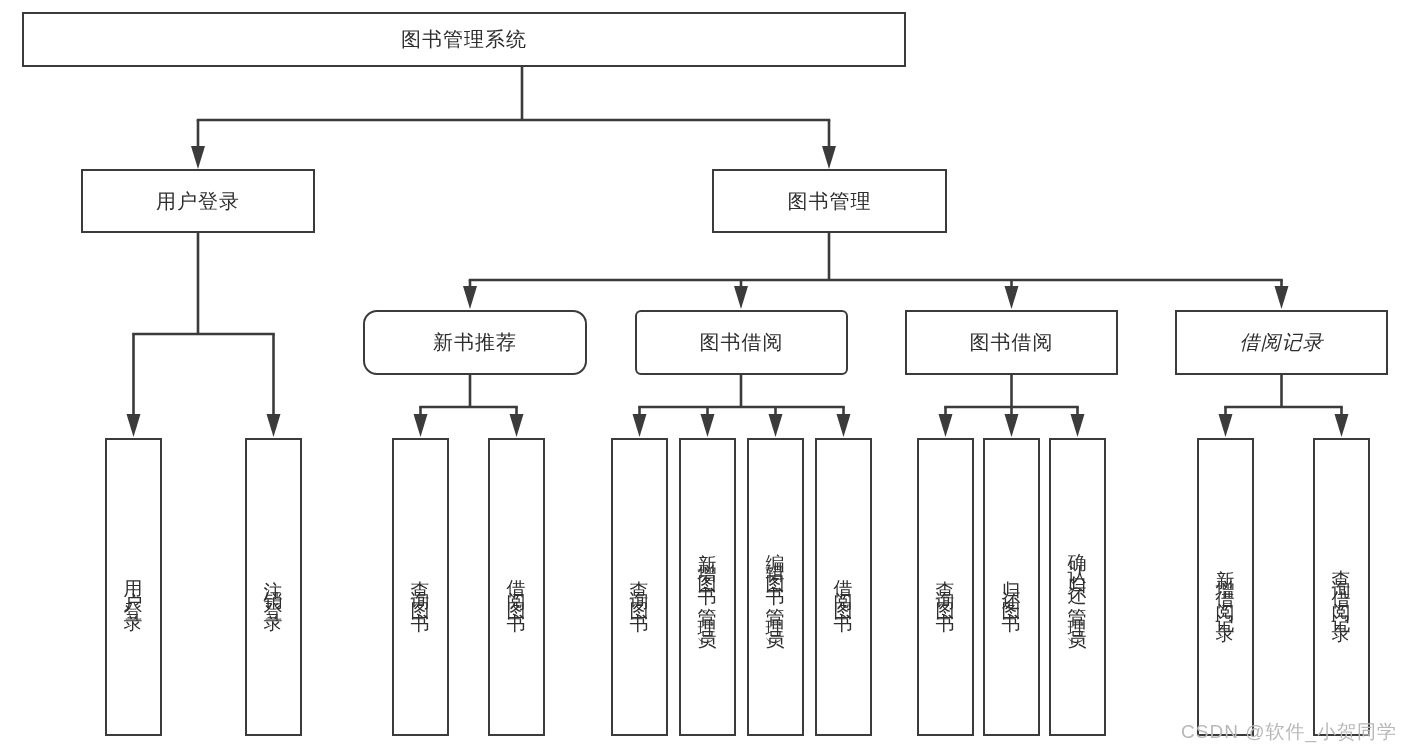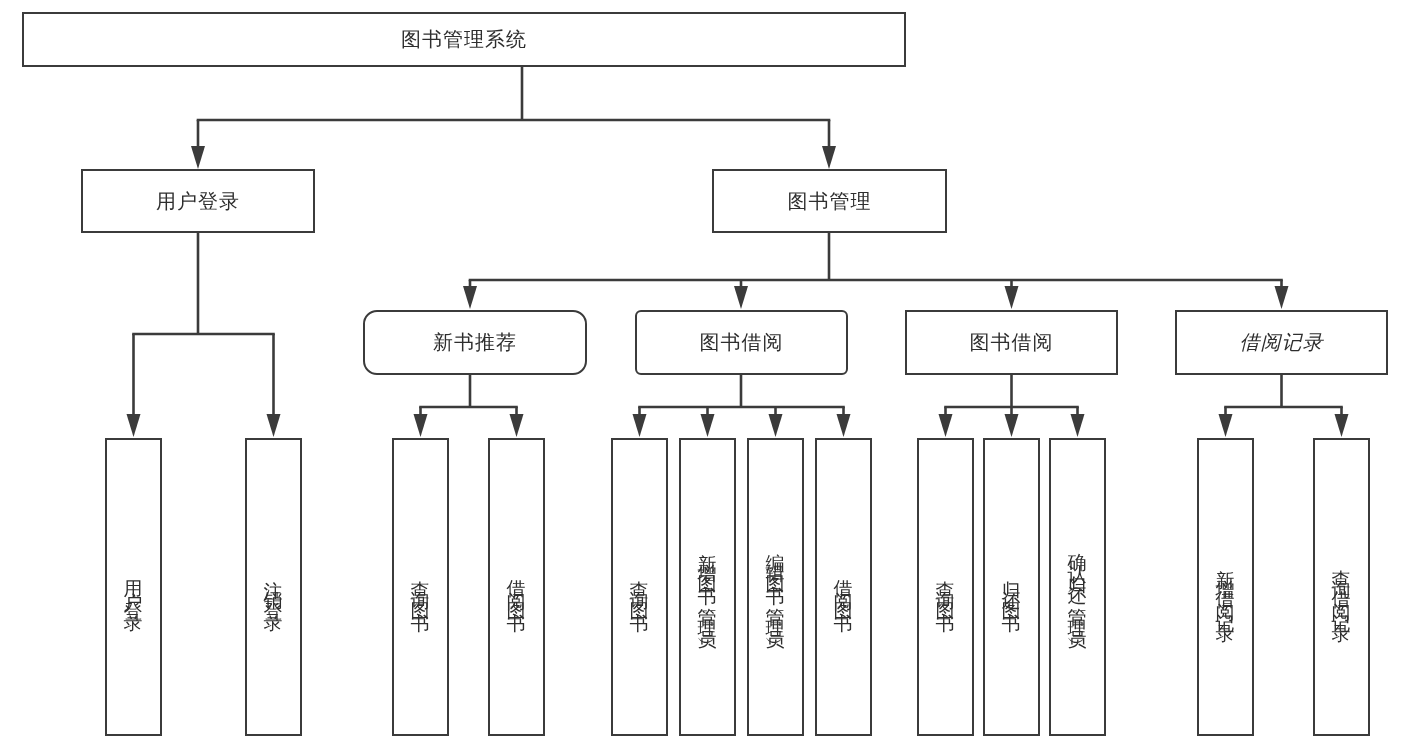--- a/index.html
+++ b/index.html
@@ -202,14 +202,15 @@
   <div class="vbox" style="left:1049px;">
     <span>确认归还（管理员）</span>
   </div>
   <div class="vbox" style="left:1197px;">
     <span>新增借阅记录</span>
   </div>
   <div class="vbox" style="left:1313px;">
     <span>查询借阅记录</span>
   </div>
 
+  <div id="watermark">CSDN @软件_小贺同学</div>
 
 </div>
 
 </body></html>

